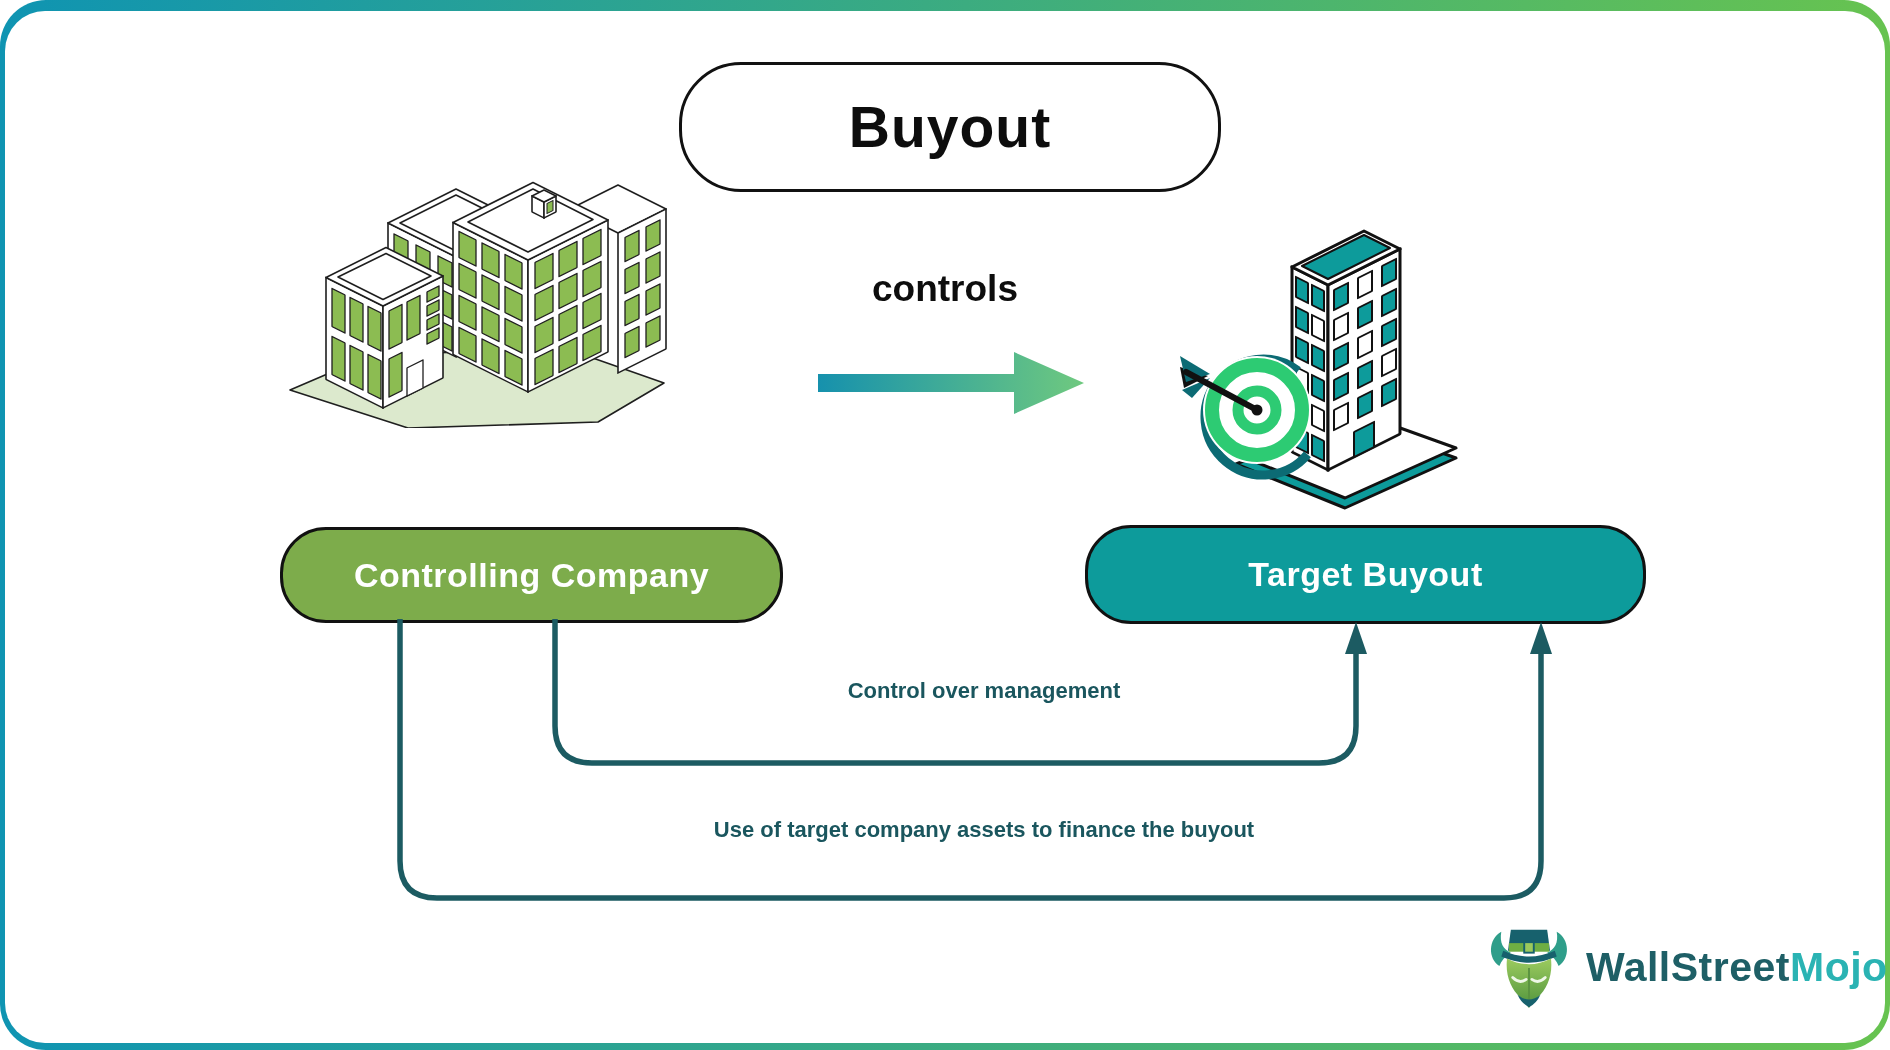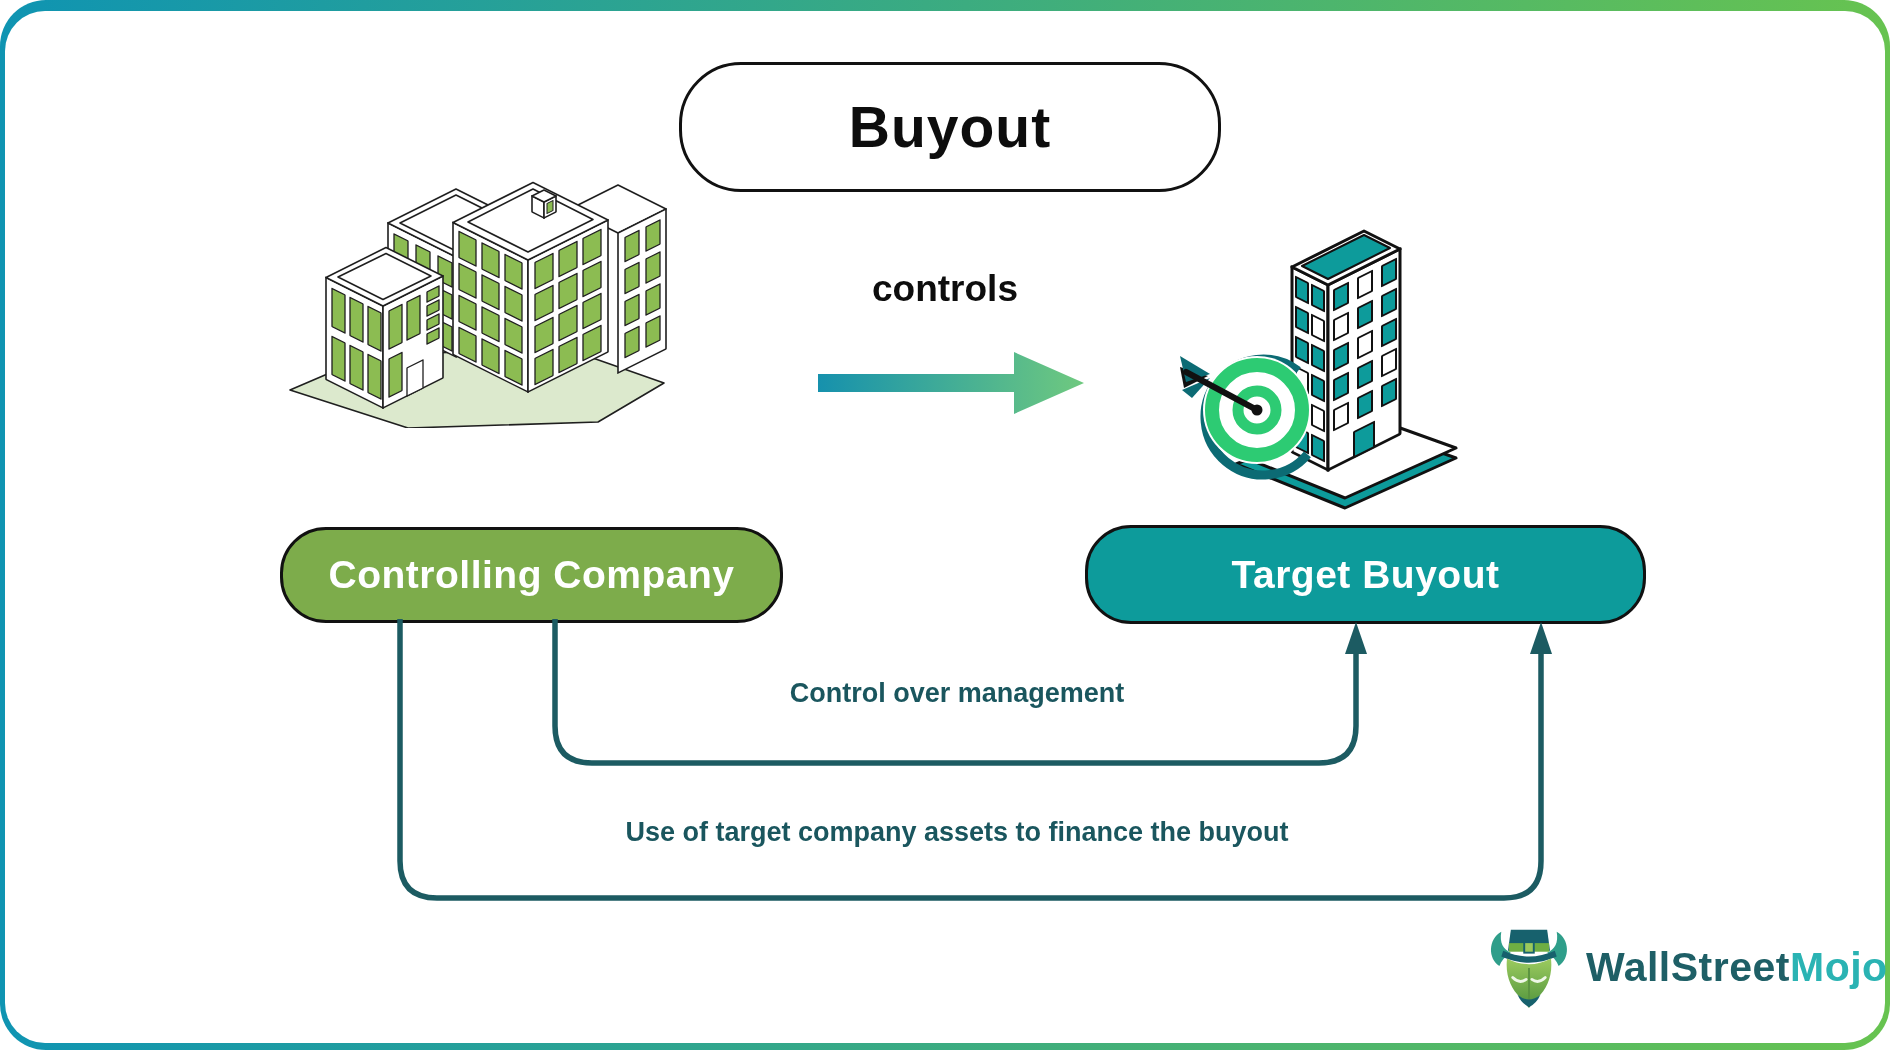--- a/index.html
+++ b/index.html
@@ -27,28 +27,28 @@
     font-size:57px;font-weight:800;color:#0d0d0d;letter-spacing:1px;
   }
   .controls-label{
     left:945px;top:268px;transform:translateX(-50%);
     font-size:37px;font-weight:bold;color:#0d0d0d;
   }
   
   .entity-pill{
     border-radius:46px;border:3px solid var(--ink);
     display:flex;align-items:center;justify-content:center;
-    color:#fff;font-weight:bold;font-size:39px;letter-spacing:.5px;
+    color:#fff;font-weight:bold;font-size:34px;letter-spacing:.5px;
   }
   .pill-controlling{left:280px;top:527px;width:497px;height:90px;background:var(--green-pill);}
   .pill-target{left:1085px;top:525px;width:555px;height:93px;background:var(--teal-pill);}
   
   .relation-label{
-    transform:translateX(-50%);left:957px;
-    font-size:27px;font-weight:600;color:var(--label-text);white-space:nowrap;
+    transform:translateX(-50%);left:984px;
+    font-size:22px;font-weight:600;color:var(--label-text);white-space:nowrap;
   }
   .relation-1{top:678px;}
   .relation-2{top:817px;}
   .connectors{left:0;top:0;pointer-events:none;}
   
   .logo{
     left:1486px;top:924px;display:flex;align-items:center;gap:14px;
   }
   .logo-text{font-size:41px;font-weight:bold;letter-spacing:.5px;}
   .logo-text .ws{color:var(--logo-dark);}

